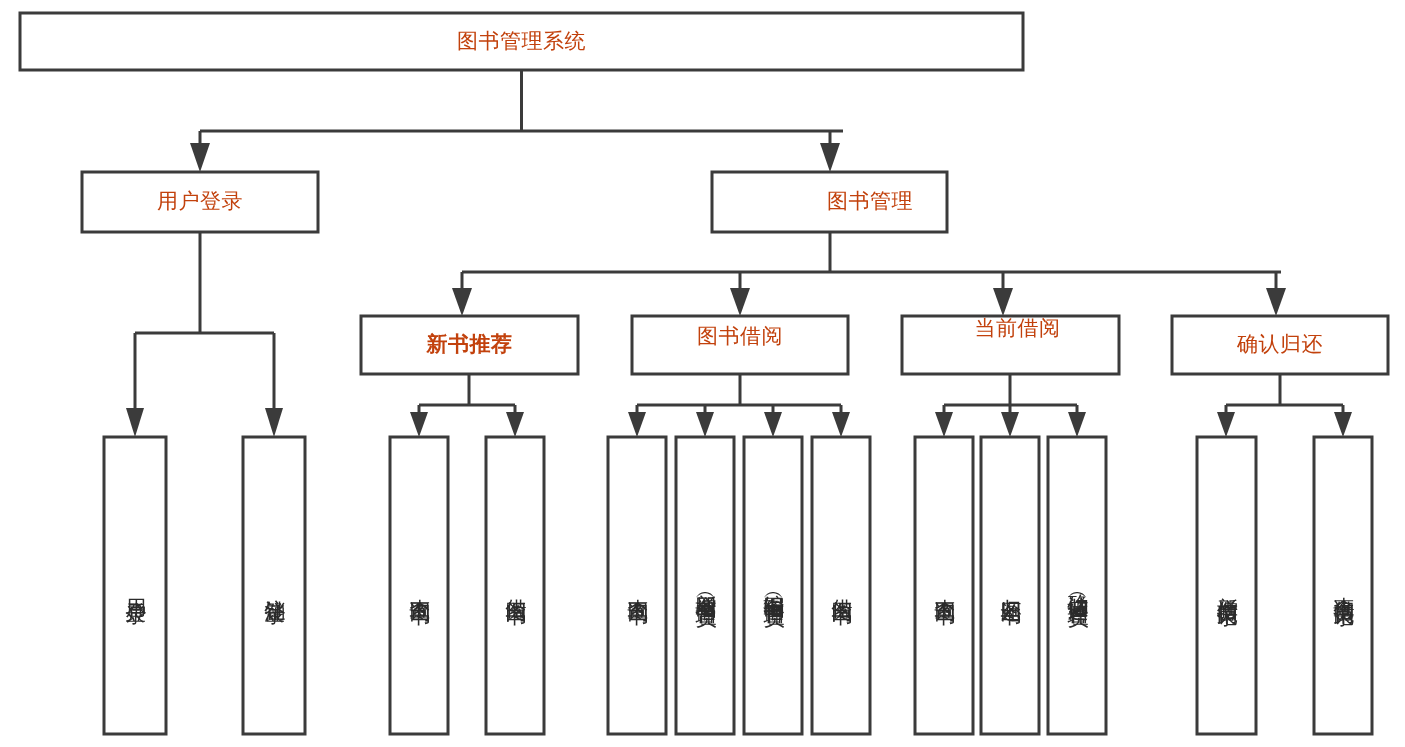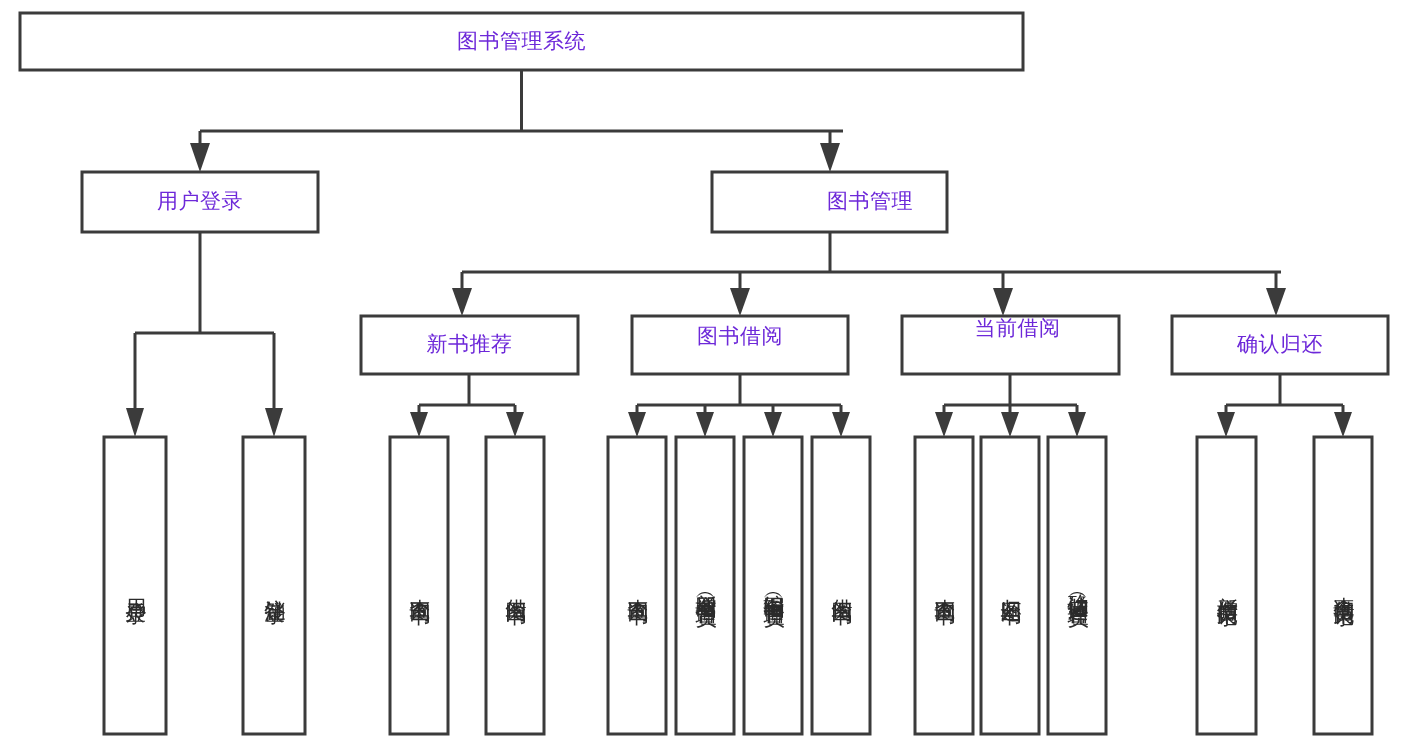--- a/index.html
+++ b/index.html
@@ -39,21 +39,21 @@
   }
   .arrow-head {
     fill: #3b3b3b;
     stroke: none;
   }
   .node-label-h {
     position: absolute;
     display: flex;
     align-items: center;
     justify-content: center;
-    color: #6d28d9;
+    color: #c2410c;
     font-size: 21px;
     line-height: 1.1;
     letter-spacing: 0.5px;
     white-space: nowrap;
     pointer-events: none;
   }
   .node-label-v {
     position: absolute;
     display: flex;
     align-items: center;
@@ -173,21 +173,21 @@
       <rect class="node-box" x="1197" y="437" width="59" height="297"></rect>
       <rect class="node-box" x="1314" y="437" width="58" height="297"></rect>
     </g>
   </svg>
 
   <div class="node-label-h" style="left:20px; top:13px; width:1003px; height:57px;">图书管理系统</div>
 
   <div class="node-label-h" style="left:82px; top:172px; width:236px; height:60px;">用户登录</div>
   <div class="node-label-h" style="left:746px; top:172px; width:248px; height:60px;">图书管理</div>
 
-  <div class="node-label-h" style="left:361px; top:316px; width:217px; height:58px;">新书推荐</div>
+  <div class="node-label-h" style="left:361px; top:316px; width:217px; height:58px;font-weight:bold;">新书推荐</div>
   <div class="node-label-h" style="left:632px; top:316px; width:216px; height:42px;">图书借阅</div>
   <div class="node-label-h" style="left:902px; top:300px; width:231px; height:58px;">当前借阅</div>
   <div class="node-label-h" style="left:1172px; top:316px; width:216px; height:58px;">确认归还</div>
 
   <div class="node-label-v" style="left:104px; top:437px; width:62px; height:297px;">
       <span>用户登录</span>
     </div>
   <div class="node-label-v" style="left:243px; top:437px; width:62px; height:297px;">
       <span>注销登录</span>
     </div>

